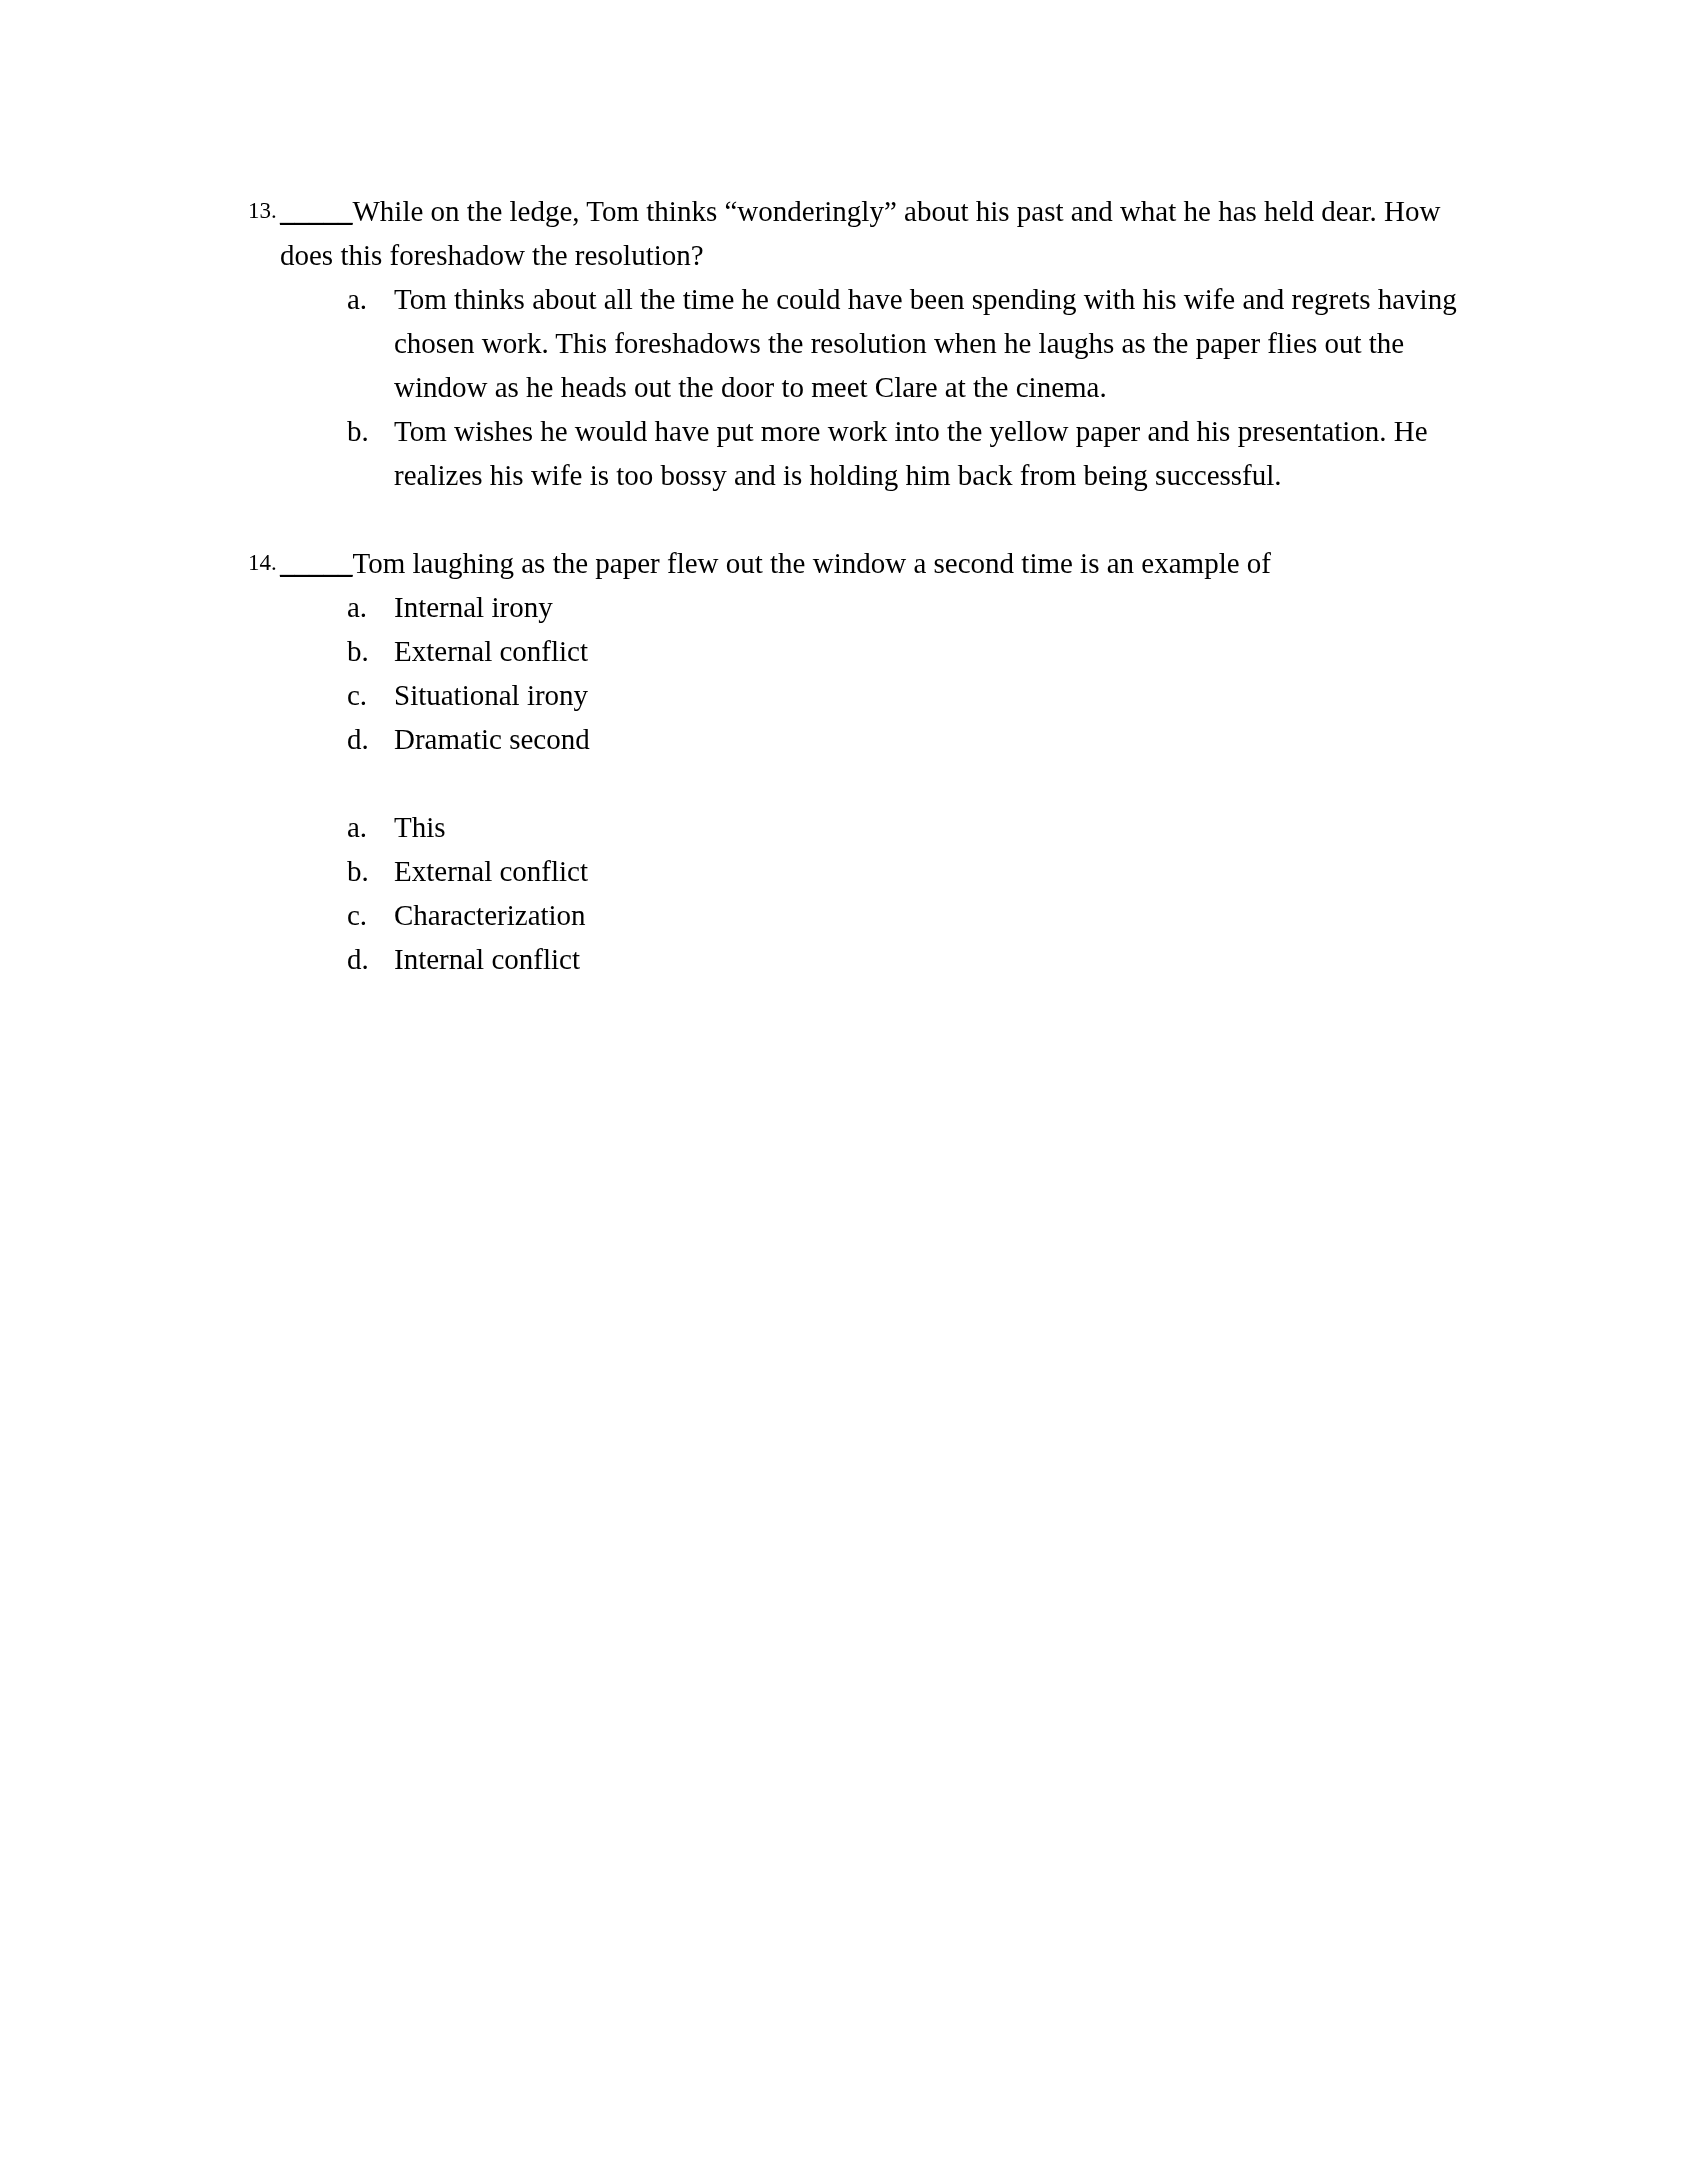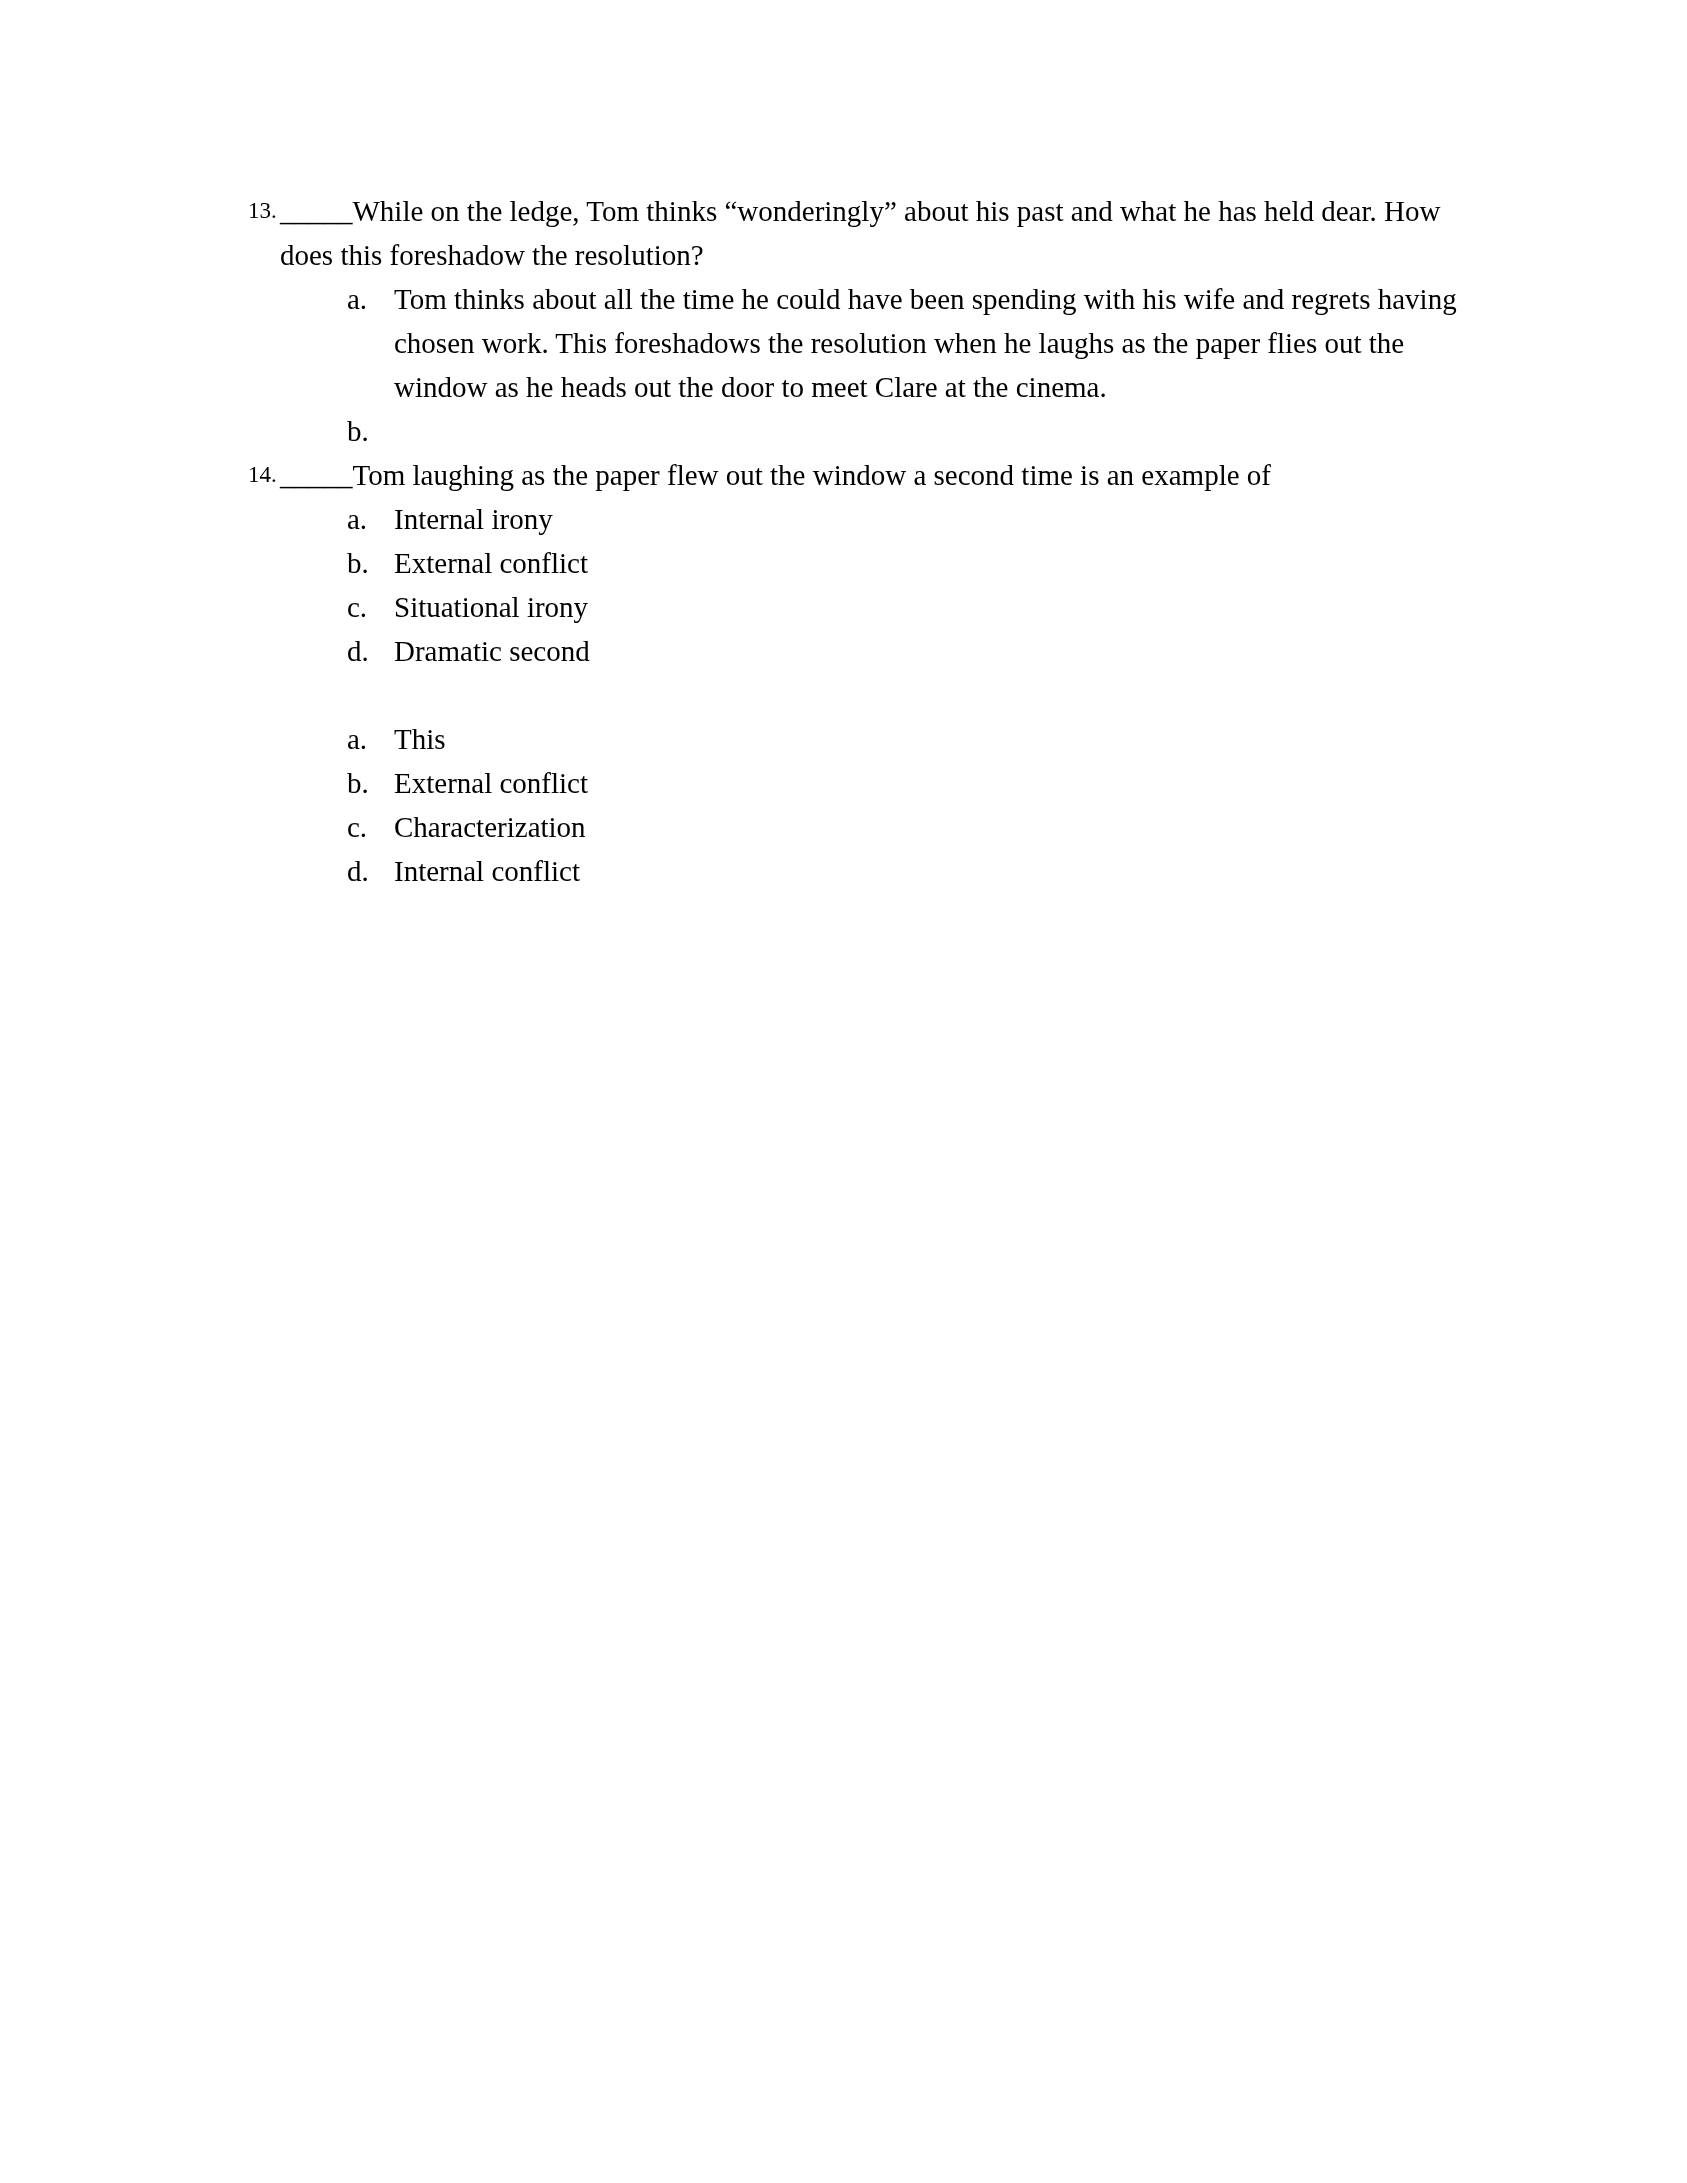--- a/index.html
+++ b/index.html
@@ -42,20 +42,21 @@
     margin: 0;
   }
   .q-num {
     position: absolute;
     left: 0;
     top: 0;
     font-size: 23px;
     line-height: 44px;
   }
   .q-blank {
+    text-decoration: underline;
     letter-spacing: 0;
     white-space: pre;
   }
 
   
   .opts {
     margin: 0;
     padding: 0;
     list-style: none;
   }
@@ -98,20 +99,21 @@
         <span class="q-num">13.</span>
         <span class="q-blank">_____</span><span>While on the ledge, Tom thinks “wonderingly” about his past and what he has held dear. How does this foreshadow the resolution?</span>
       </p>
       <ul class="opts">
         <li class="opt para">
           <span class="opt-marker">a.</span>
           <span>Tom thinks about all the time he could have been spending with his wife and regrets having chosen work. This foreshadows the resolution when he laughs as the paper flies out the window as he heads out the door to meet Clare at the cinema.</span>
         </li>
         <li class="opt para">
           <span class="opt-marker">b.</span>
+          <span>Tom wishes he would have put more work into the yellow paper and his presentation. He realizes his wife is too bossy and is holding him back from being successful.</span>
         </li>
       </ul>
     </div>
 
     <div class="spacer-lg"></div>
 
     <div class="q-block">
       <p class="q-line">
         <span class="q-num">14.</span>
         <span class="q-blank">_____</span><span>Tom laughing as the paper flew out the window a second time is an example of</span>

